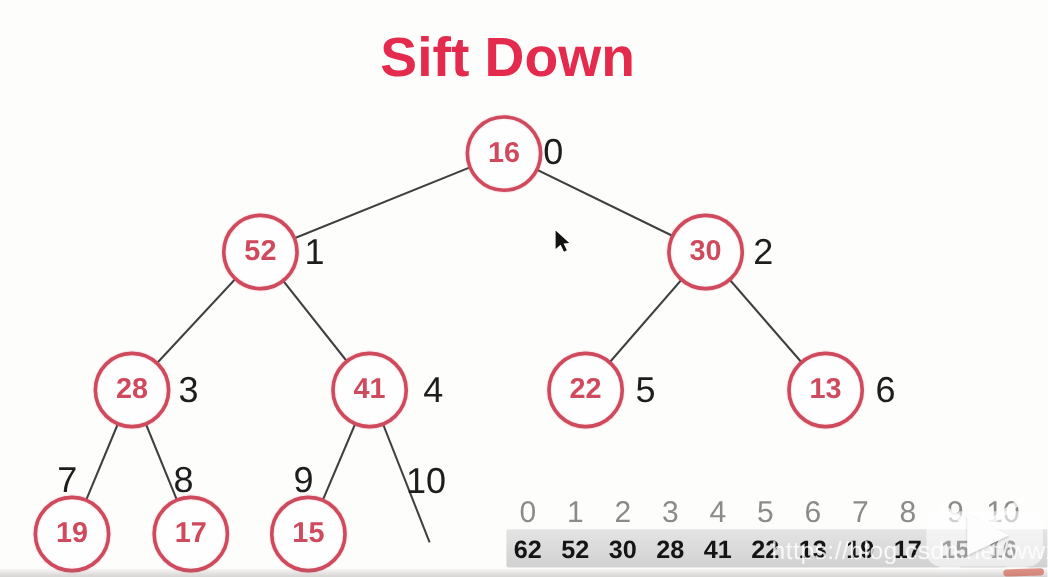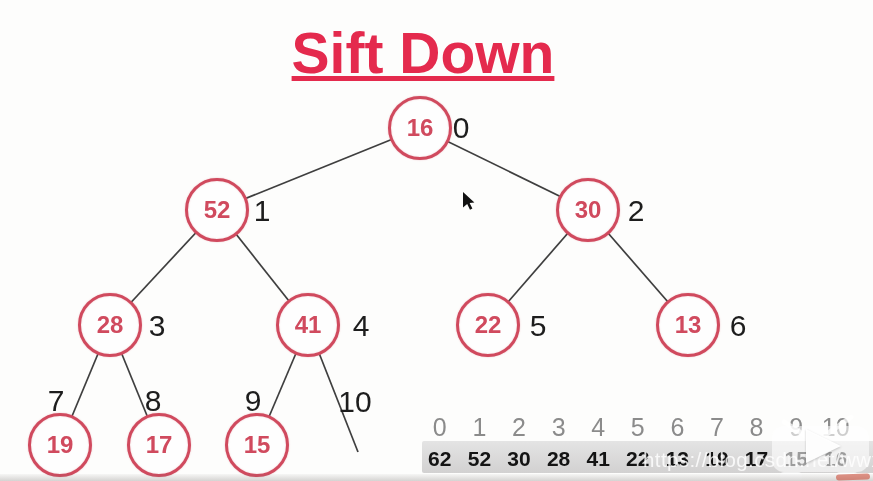--- a/index.html
+++ b/index.html
@@ -5,22 +5,22 @@
   html,body{margin:0;padding:0;}
   body{
     width:873px;height:481px;position:relative;overflow:hidden;
     background:#fdfdfc;
     font-family:"Liberation Sans", sans-serif;
   }
   .stage{position:absolute;inset:0;}
   
   #title{
     position:absolute;left:423px;top:20px;transform:translateX(-50%);
-    margin:0;font-size:57px;font-weight:bold;letter-spacing:0px;
-    color:var(--title-red,#e42a4d);white-space:nowrap;text-decoration:underline;
+    margin:0;font-size:46px;font-weight:bold;letter-spacing:0px;
+    color:var(--title-red,#e42a4d);white-space:nowrap;
   }
   
   #edges{position:absolute;left:0;top:0;z-index:0;}
   #edges line{stroke:var(--edge-gray,#3f3f3f);stroke-width:1.7;}
   #nodes,#labels{position:absolute;inset:0;z-index:1;pointer-events:none;}
   .node{
     position:absolute;width:58px;height:58px;border-radius:50%;
     background:#fefefe;border:3px solid var(--node-red,#d04a5e);
     transform:translate(-50%,-50%);
     display:flex;align-items:center;justify-content:center;

